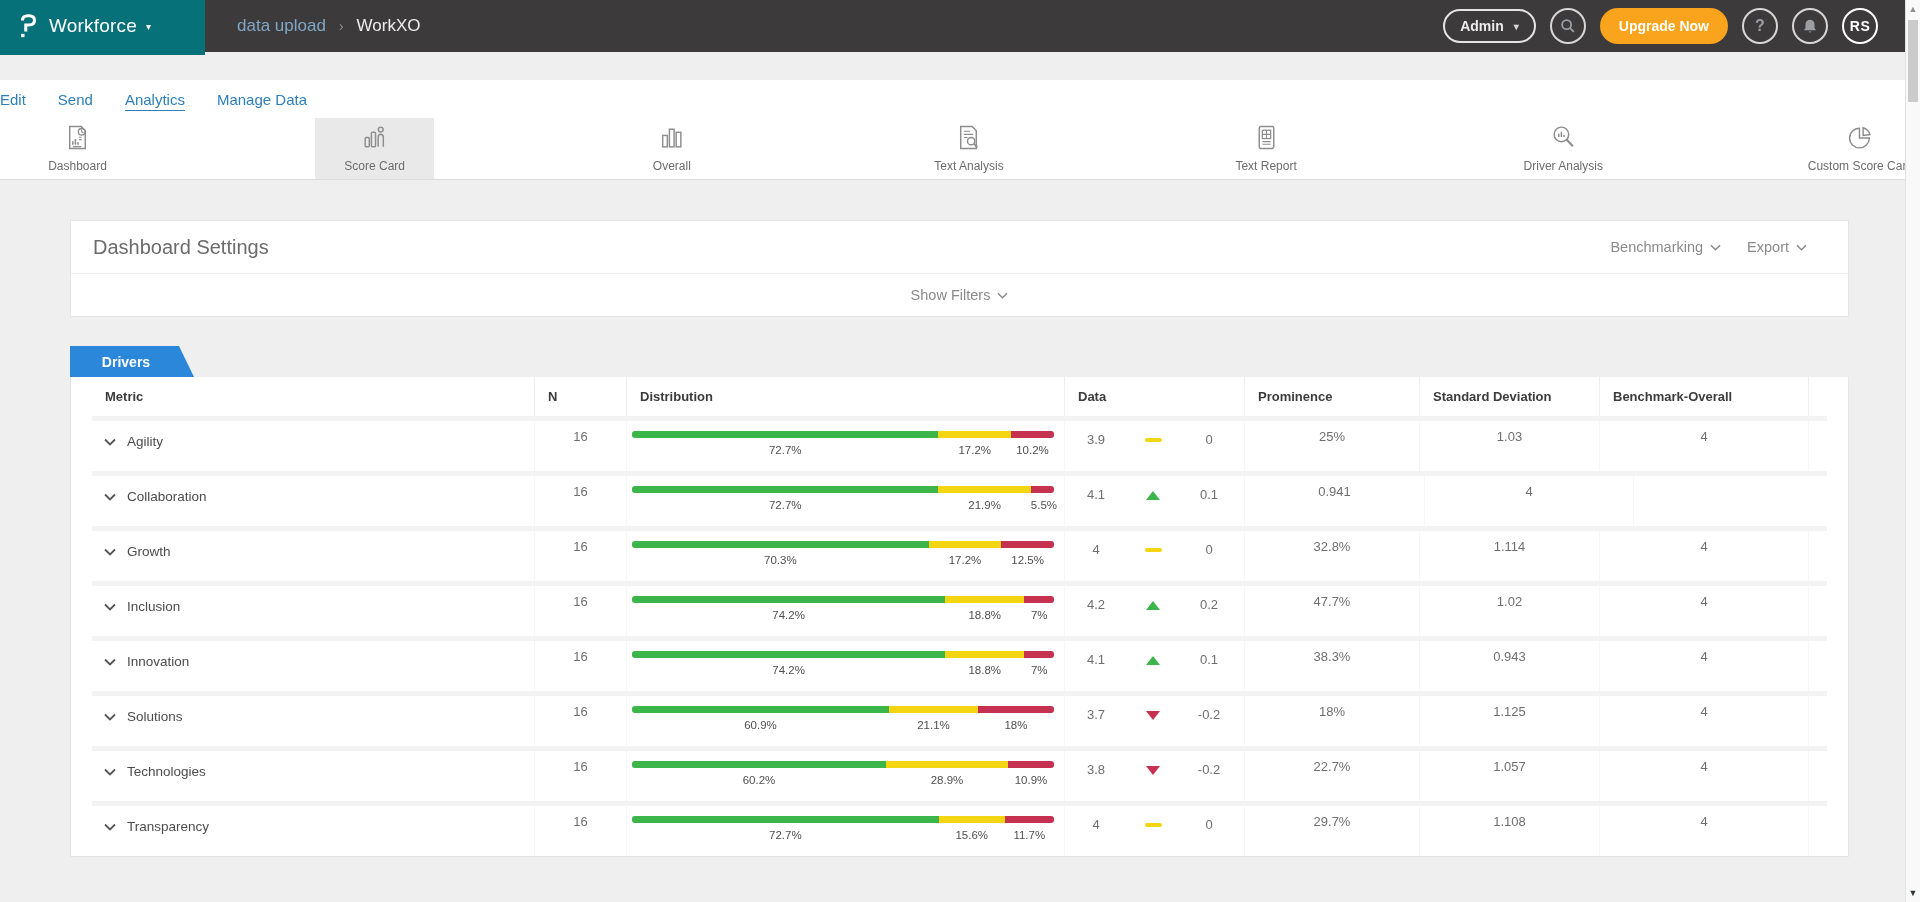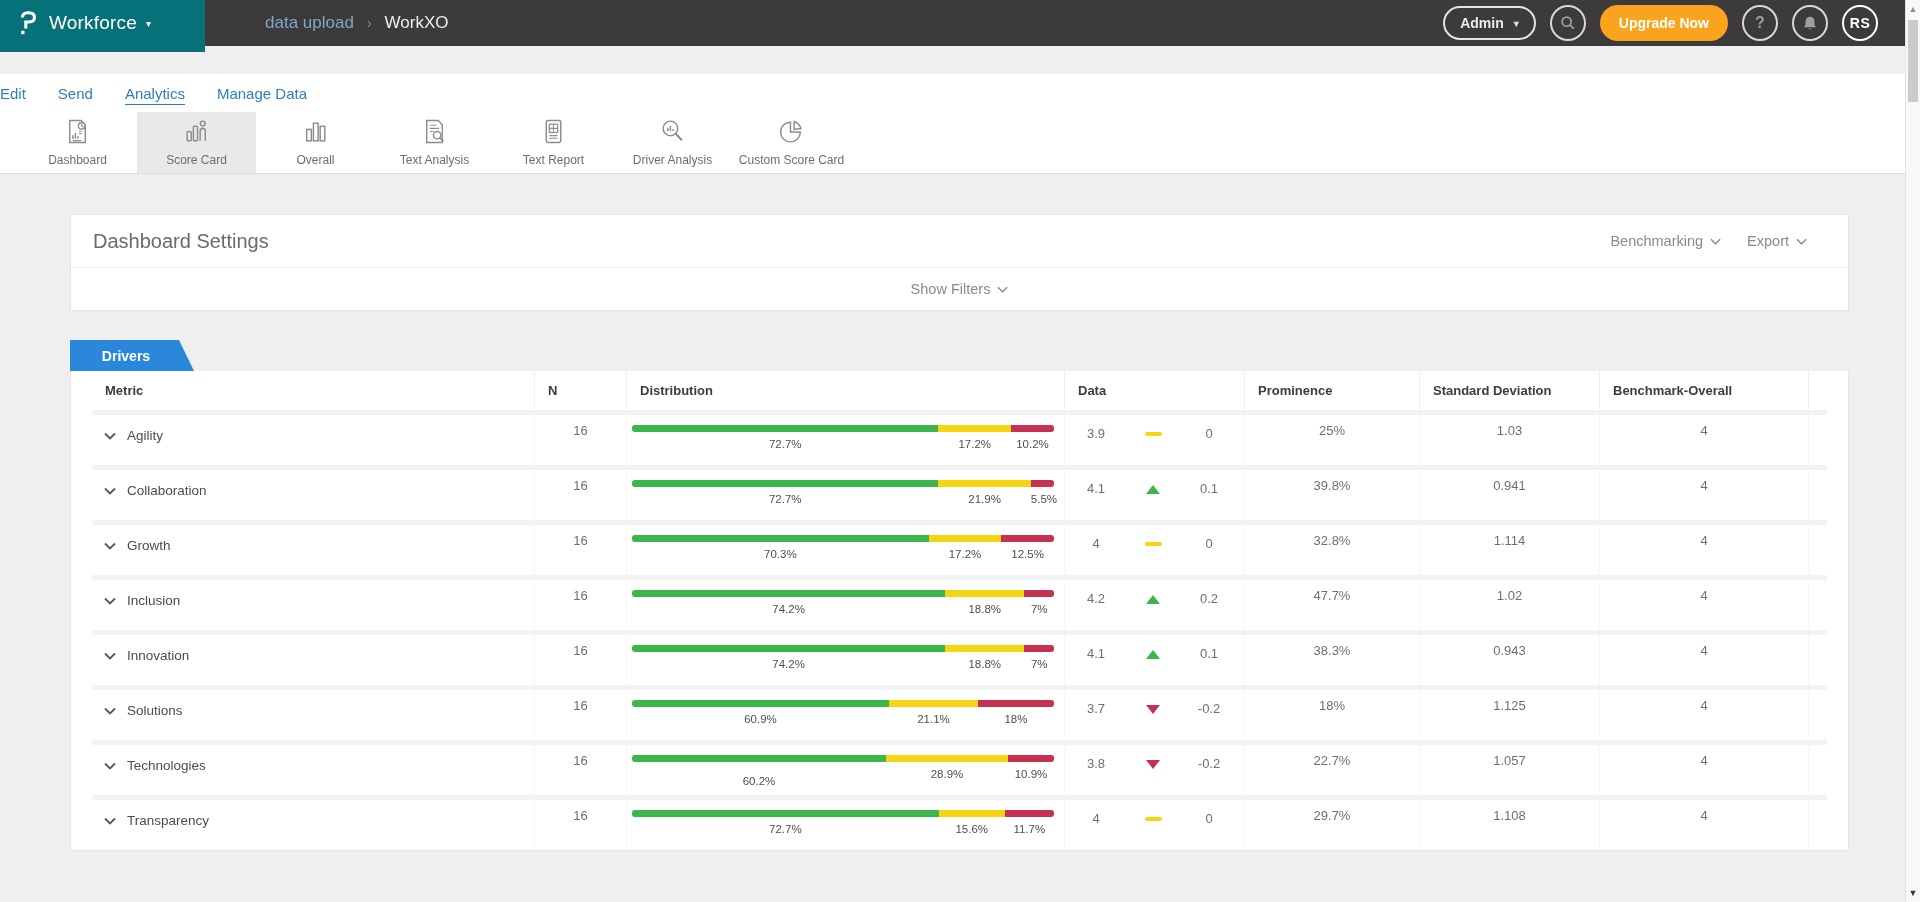--- a/index.html
+++ b/index.html
@@ -1,20 +1,20 @@
 <!DOCTYPE html>
 <html><head>
 <meta charset="utf-8">
 <style>
   * { margin:0; padding:0; box-sizing:border-box; }
   html,body { width:1920px; height:902px; overflow:hidden; background:#efefef;
     font-family:"Liberation Sans", sans-serif; }
 
   
-  .topbar { height:46px; background:#3d3a3b; display:flex; align-items:center; padding-right:42px;gap:28px; }
+  .topbar { height:52px; background:#3d3a3b; display:flex; align-items:center; padding-right:42px; }
   .brand { width:205px; height:58px; display:flex; align-items:center; padding-left:16px; gap:9px; cursor:pointer; }
   .brand-logo svg { width:24px; height:28px; display:block; }
   .brand-name { color:#fff; font-size:19px; letter-spacing:.2px; }
   .caret { color:#fff; font-size:10px; }
   .breadcrumb { margin-left:32px; display:flex; align-items:center; gap:13px; font-size:17px; }
   .crumb-link { color:#7ea7c7; cursor:pointer; text-decoration:none; }
   .crumb-sep { color:#8f8f8f; font-size:14px; }
   .crumb-current { color:#ededed; }
   .topbar-right { margin-left:auto; display:flex; align-items:center; gap:14px; }
   .admin-pill { height:34px; border-radius:17px; border:2px solid #e4e4e4; background:transparent;
@@ -28,21 +28,21 @@
     font-size:14px; font-weight:bold; cursor:pointer; }
   .avatar { width:36px; height:36px; border-radius:50%; border:2px solid #fff; background:transparent;
     color:#fff; font-size:14px; font-weight:bold; display:flex; align-items:center; justify-content:center; letter-spacing:.5px; cursor:pointer; }
 
   
   .menu { height:38px; background:#fff; display:flex; align-items:center; gap:32px;margin-top:28px; }
   .menu-link { font-size:15px; cursor:pointer; text-decoration:none; }
   .menu-link.active { text-decoration:underline; text-underline-offset:5px; }
 
   
-  .toolbar { height:62px; background:#fff; border-bottom:1px solid #dcdcdc; display:flex; padding-left:18px; }
+  .toolbar { height:62px; background:#fff; border-bottom:1px solid #dcdcdc; display:flex; padding-left:18px;justify-content:space-between; }
   .tool-item { width:119px; display:flex; flex-direction:column; align-items:center; justify-content:center; gap:4px; cursor:pointer; }
   .tool-item.selected { background:#e9e9e9; }
   .tool-item svg { width:27px; height:27px; }
   .tool-label { font-size:12px; color:#6d6d6d; white-space:nowrap; }
 
   
   .page { padding:40px 71px 0 70px; }
   .card { background:#fff; border:1px solid #e5e5e5; }
   .settings-head { height:53px; display:flex; align-items:center; padding:0 41px 0 22px; border-bottom:1px solid #ececec; }
   .page-title { font-size:20px; font-weight:400; color:#6b6b6b; }
@@ -300,21 +300,20 @@
               <div class="seg-label" style="width: 5.49451%;">5.5%</div>
             </div>
           </div>
           <div class="cell col-mean">
             <span class="mean-val">4.1</span>
             <span class="ind-wrap">
               <i class="tri-up" style="border-bottom-color: rgb(60, 181, 74);"></i>
             </span>
             <span class="mean-delta">0.1</span>
           </div>
-          <div class="cell col-prom num">39.8%</div>
           <div class="cell col-sd num">0.941</div>
           <div class="cell col-bench num">4</div>
         </div>
         <div class="trow">
           <div class="cell col-metric">
             <svg viewBox="0 0 12 8">
               <polyline points="1,1.5 6,6.5 11,1.5" fill="none" stroke="#555" stroke-width="1.8"></polyline>
             </svg>
             <span>Growth</span>
           </div>
@@ -443,21 +442,21 @@
             <span>Technologies</span>
           </div>
           <div class="cell col-n num">16</div>
           <div class="cell col-dist">
             <div class="bar">
               <div class="seg" style="width: 60.2%; background: rgb(60, 181, 74);"></div>
               <div class="seg" style="width: 28.9%; background: rgb(243, 213, 18);"></div>
               <div class="seg" style="width: 10.9%; background: rgb(197, 49, 79);"></div>
             </div>
             <div class="bar-labels">
-              <div class="seg-label" style="width: 60.2%; margin-top: 7px;">60.2%</div>
+              <div class="seg-label" style="width: 60.2%;">60.2%</div>
               <div class="seg-label" style="width: 28.9%;">28.9%</div>
               <div class="seg-label" style="width: 10.9%;">10.9%</div>
             </div>
           </div>
           <div class="cell col-mean">
             <span class="mean-val">3.8</span>
             <span class="ind-wrap">
               <i class="tri-down" style="border-top-color: rgb(197, 49, 79);"></i>
             </span>
             <span class="mean-delta">-0.2</span>

